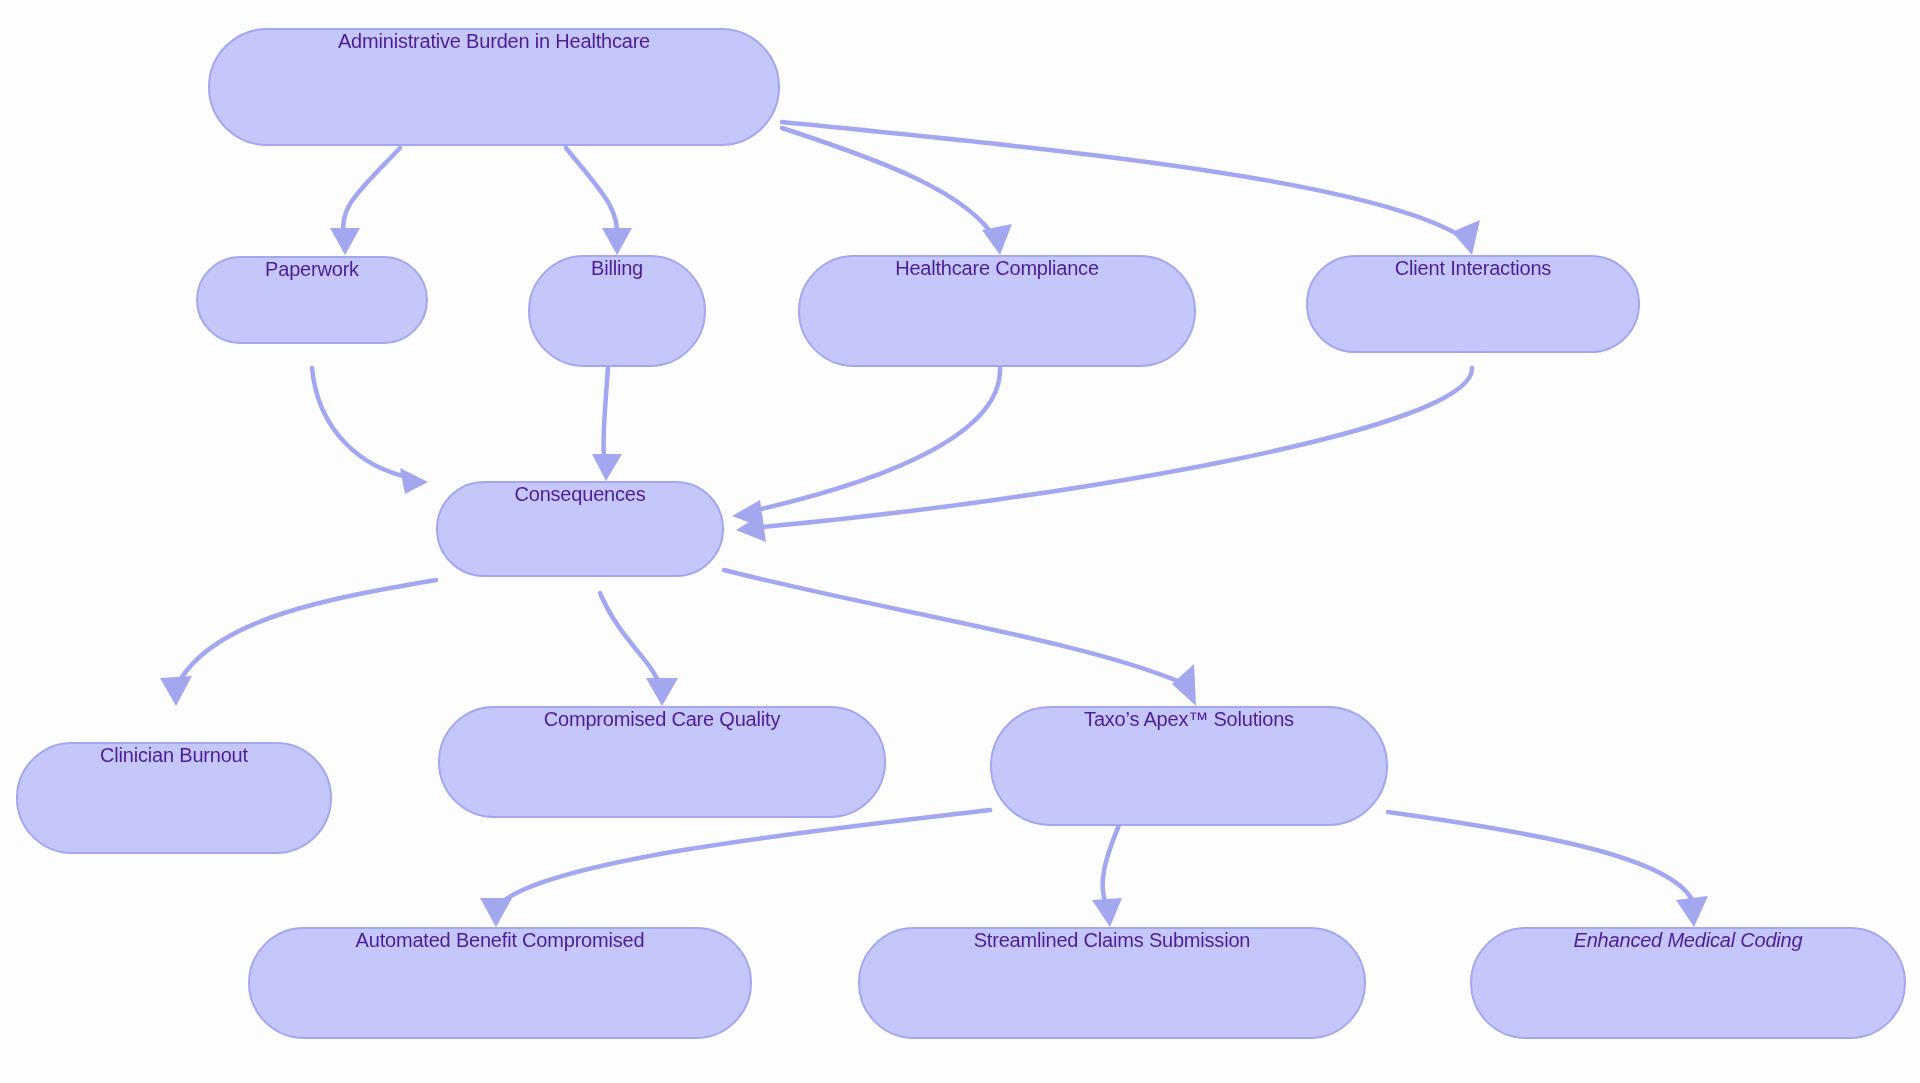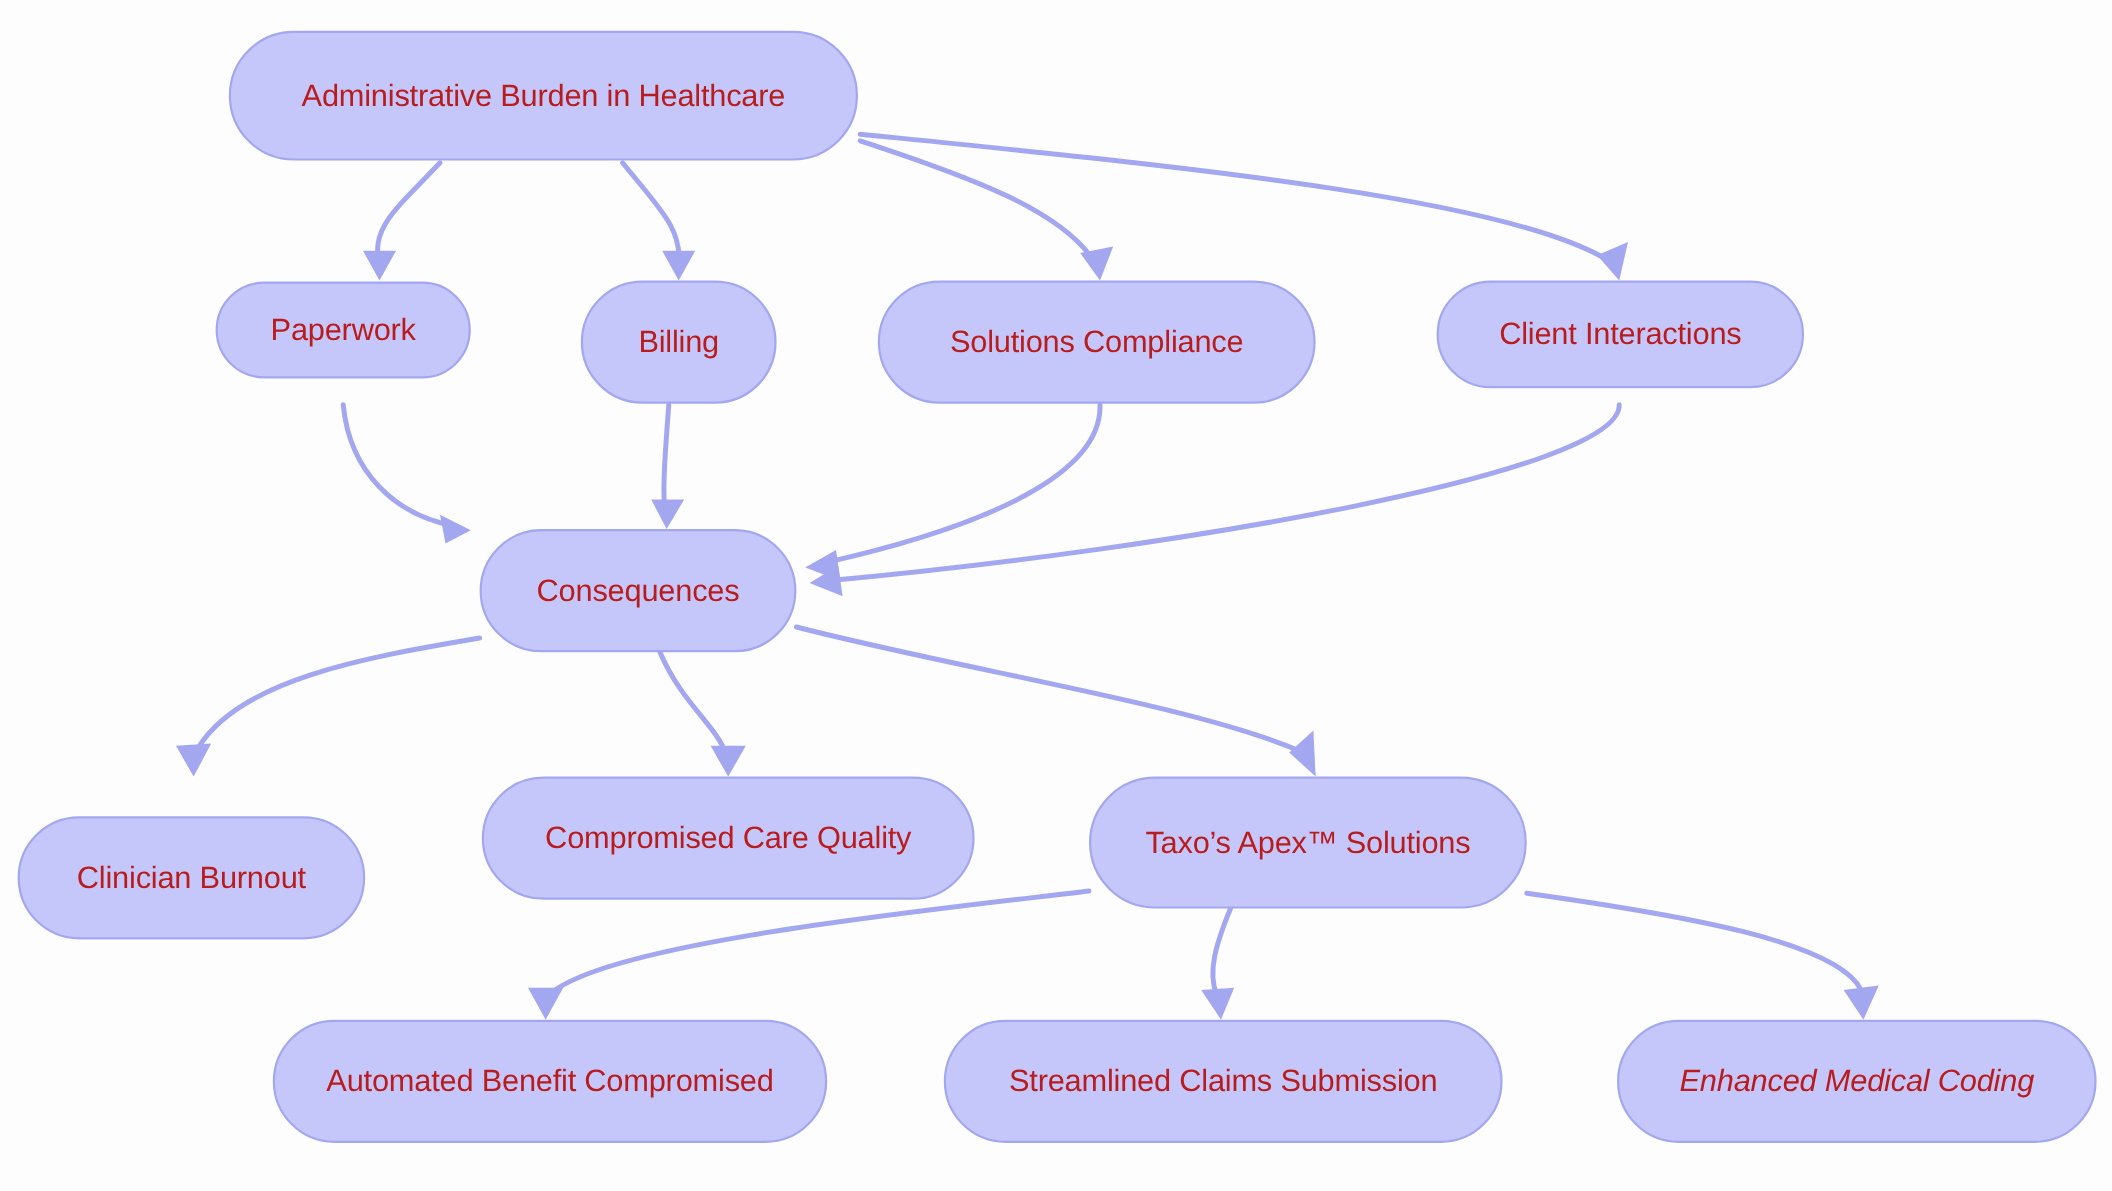--- a/index.html
+++ b/index.html
@@ -34,26 +34,26 @@
     fill: #a3a7f0;
     stroke: none;
   }
   .node {
     position: absolute;
     box-sizing: border-box;
     background: #c5c7fa;
     border: 2px solid #a3a7f0;
     border-radius: 999px;
     display: flex;
-    align-items: center;
+    align-items: flex-start;
     justify-content: center;
     text-align: center;
-    color: #b91c1c;
+    color: #4c1d95;
     font-family: "Liberation Sans", sans-serif;
-    font-size: 28px;
+    font-size: 20px;
     font-weight: 400;
     letter-spacing: -0.2px;
     white-space: nowrap;
     padding: 0 26px;
   }
   .node-label {
     display: block;
     line-height: 1.1;
   }
 </style>
@@ -125,26 +125,26 @@
       <div class="node" style="left: 208px; top: 28px; width: 572px; height: 118px;">
         <span class="node-label">Administrative Burden in Healthcare</span>
       </div>
       <div class="node" style="left: 196px; top: 256px; width: 232px; height: 88px;">
         <span class="node-label">Paperwork</span>
       </div>
       <div class="node" style="left: 528px; top: 255px; width: 178px; height: 112px;">
         <span class="node-label">Billing</span>
       </div>
       <div class="node" style="left: 798px; top: 255px; width: 398px; height: 112px;">
-        <span class="node-label">Solutions Compliance</span>
+        <span class="node-label">Healthcare Compliance</span>
       </div>
       <div class="node" style="left: 1306px; top: 255px; width: 334px; height: 98px;">
         <span class="node-label">Client Interactions</span>
       </div>
-      <div class="node" style="left: 436px; top: 481px; width: 288px; height: 112px;">
+      <div class="node" style="left: 436px; top: 481px; width: 288px; height: 96px;">
         <span class="node-label">Consequences</span>
       </div>
       <div class="node" style="left: 16px; top: 706px; width: 316px; height: 112px; margin-top: 36px;">
         <span class="node-label">Clinician Burnout</span>
       </div>
       <div class="node" style="left: 438px; top: 706px; width: 448px; height: 112px;">
         <span class="node-label">Compromised Care Quality</span>
       </div>
       <div class="node" style="left: 990px; top: 706px; width: 398px; height: 120px;">
         <span class="node-label">Taxo’s Apex™ Solutions</span>

